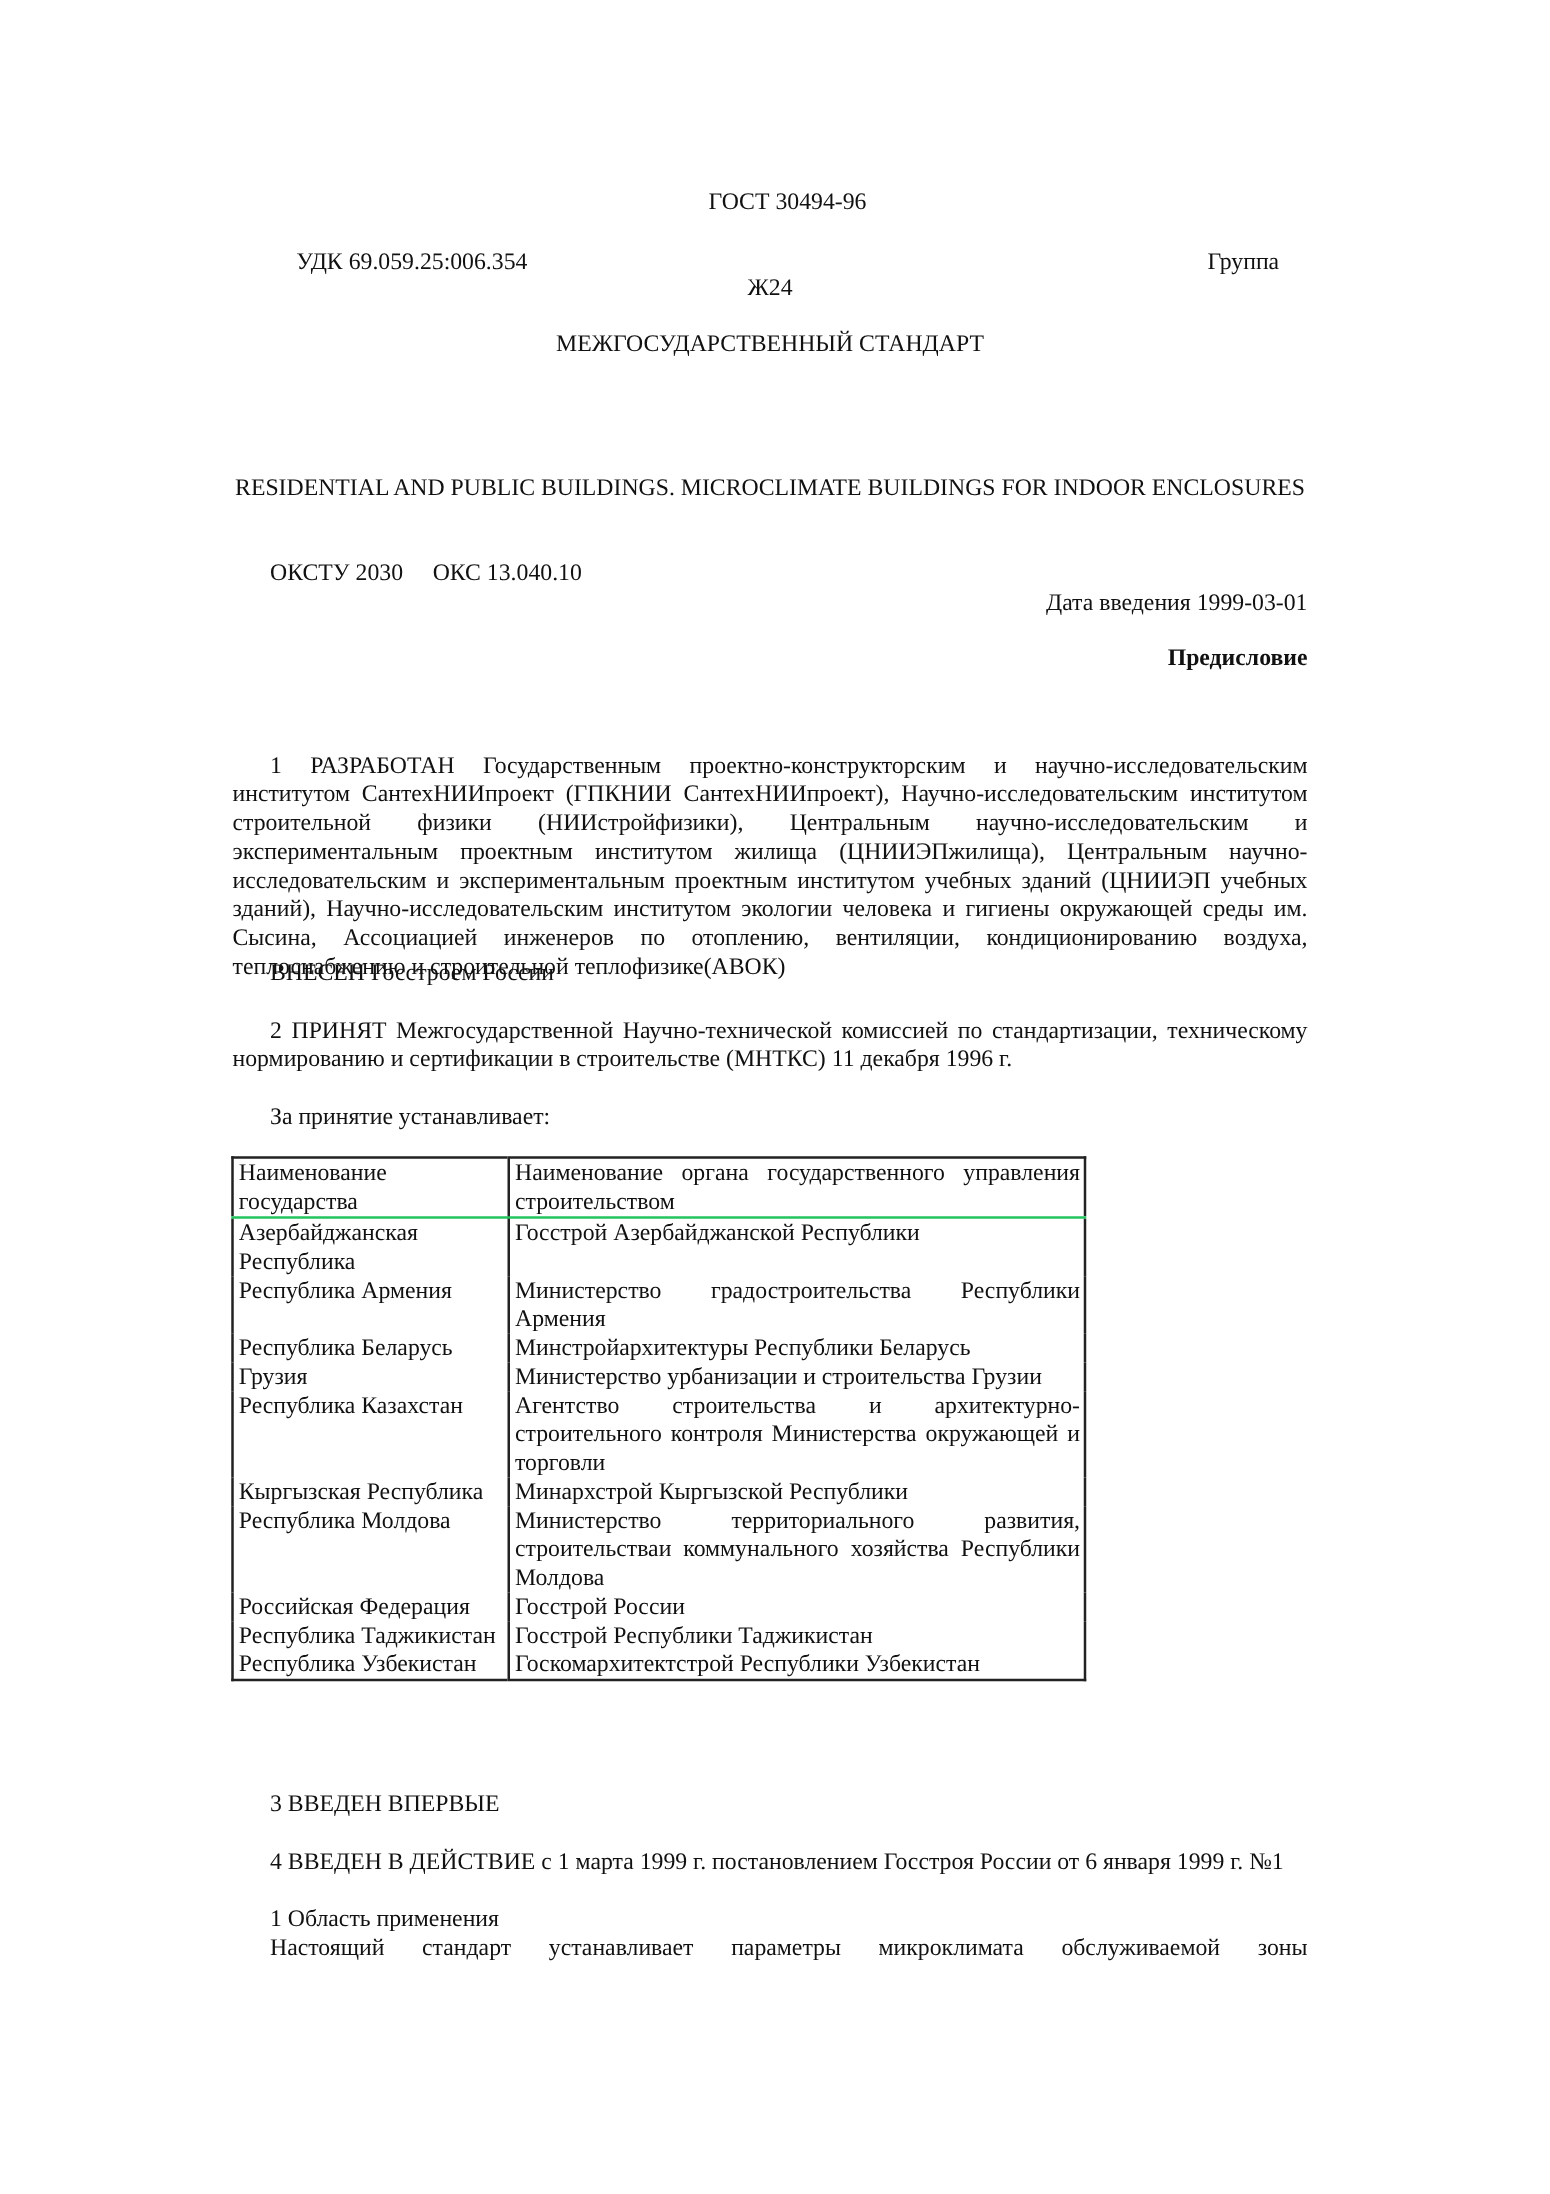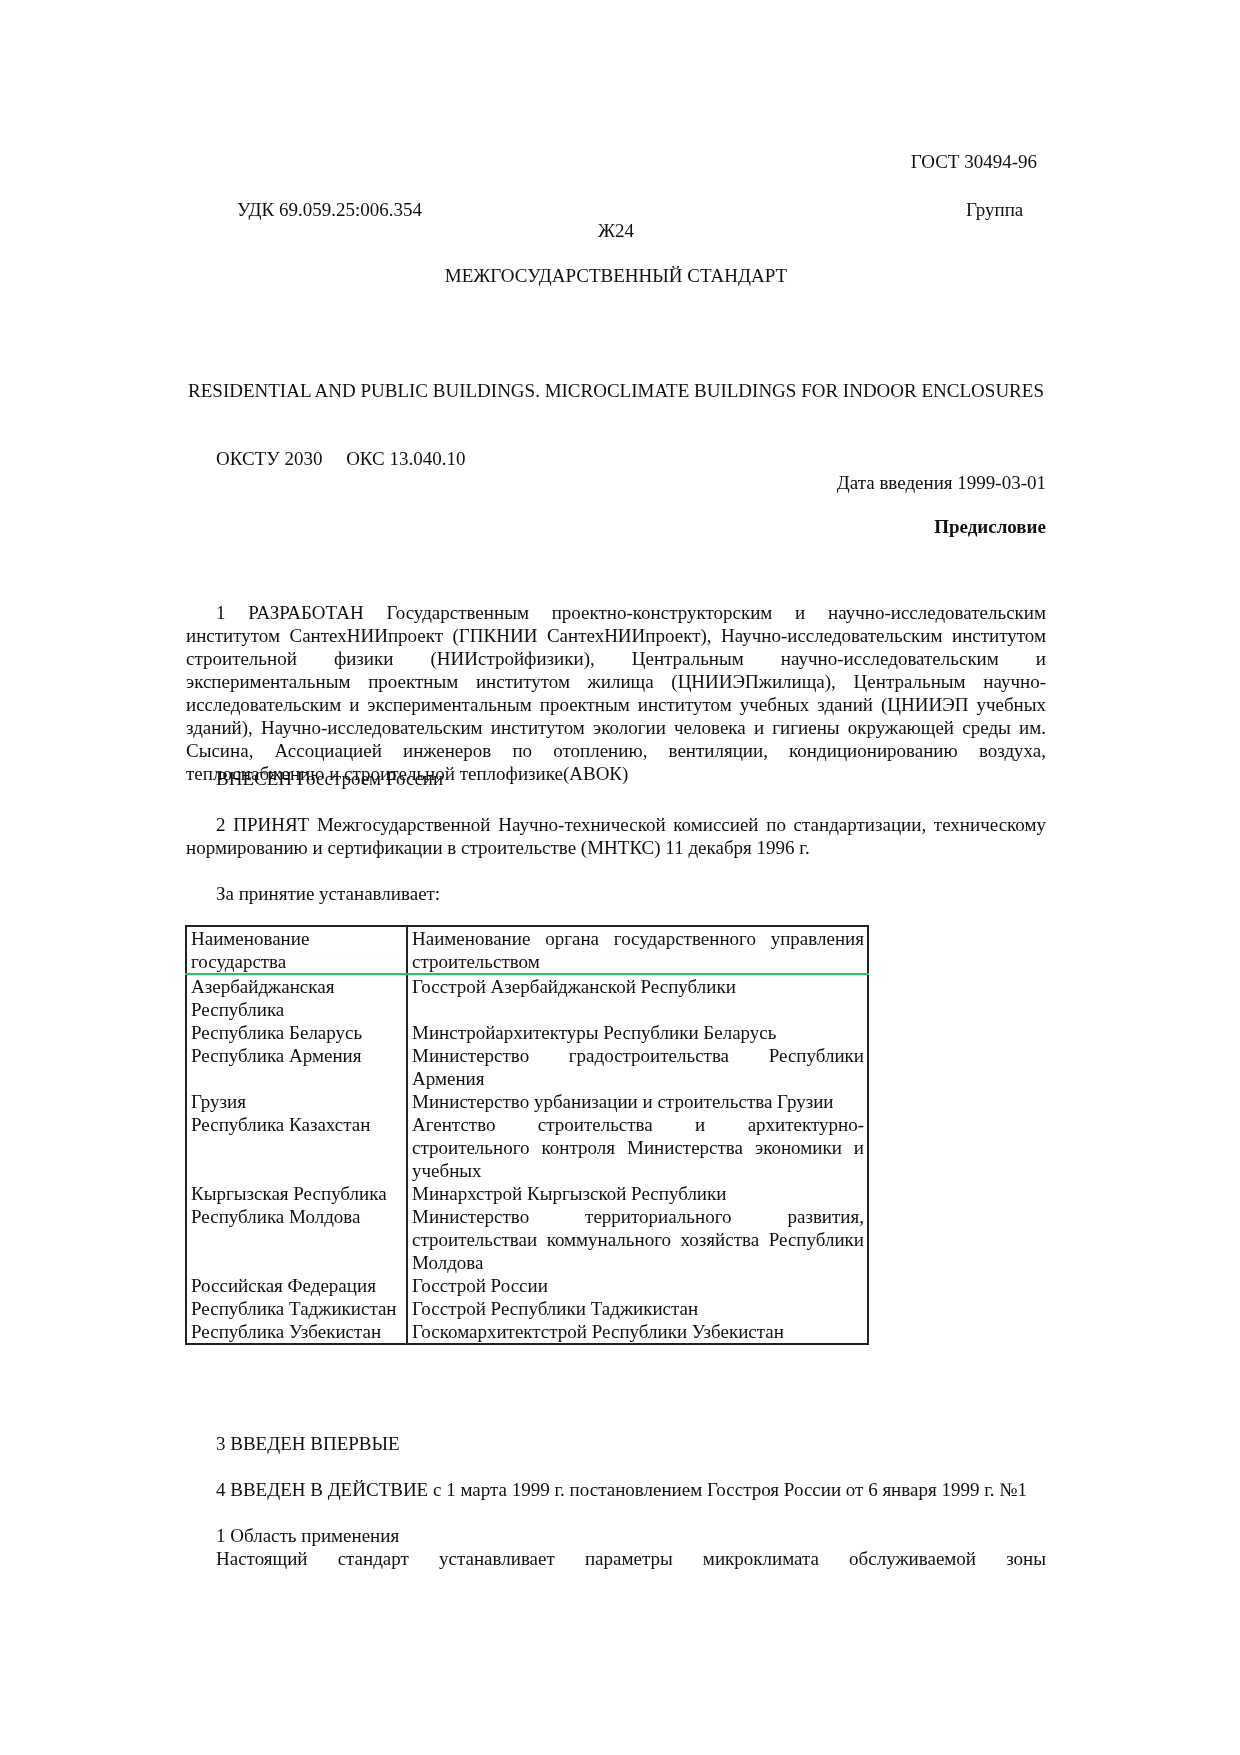--- a/index.html
+++ b/index.html
@@ -3,21 +3,21 @@
 <meta charset="utf-8">
 <style>
   html, body { margin: 0; padding: 0; background: #ffffff; }
   body {
     width: 1240px; height: 1755px; position: relative; overflow: hidden;
     font-family: "Liberation Serif", serif; color: #111111;
     font-size: 19px; line-height: 23px;
   }
   .page { position: absolute; left: 0; top: 0; width: 1240px; height: 1755px; }
   .abs { position: absolute; }
-  .doc-code { left: 177px; top: 150px; width: 860px; text-align: right; }
+  .doc-code { left: 200px; top: 150px; width: 860px; text-align: center; }
   .udk { left: 237px; top: 198px; }
   .group { left: 966px; top: 198px; }
   .group-code { left: 186px; top: 219px; width: 860px; text-align: center; }
   .std-type { left: 186px; top: 264px; width: 860px; text-align: center; }
   .title-ru { left: 186px; top: 310px; width: 860px; text-align: center; font-weight: bold; }
   .title-en { left: 186px; top: 379px; width: 860px; text-align: center; }
   .codes { left: 216px; top: 447px; white-space: pre; }
   .intro-date { left: 186px; top: 471px; width: 860px; text-align: right; }
   .preface { left: 186px; top: 515px; width: 860px; text-align: right; font-weight: bold; }
   .para { left: 186px; width: 860px; text-align: justify; text-indent: 30px; }
@@ -66,34 +66,34 @@
         <th class="c1">Наименование государства</th>
         <th class="c2">Наименование органа государственного управления строительством</th>
       </tr>
     </thead>
     <tbody>
       <tr>
         <td class="c1">Азербайджанская Республика</td>
         <td class="c2">Госстрой Азербайджанской Республики</td>
       </tr>
       <tr>
+        <td class="c1">Республика Армения</td>
+        <td class="c2">Министерство градостроительства Республики Армения</td>
+      </tr>
+      <tr>
         <td class="c1">Республика Беларусь</td>
         <td class="c2">Минстройархитектуры Республики Беларусь</td>
-      </tr>
-      <tr>
-        <td class="c1">Республика Армения</td>
-        <td class="c2">Министерство градостроительства Республики Армения</td>
       </tr>
       <tr>
         <td class="c1">Грузия</td>
         <td class="c2">Министерство урбанизации и строительства Грузии</td>
       </tr>
       <tr>
         <td class="c1">Республика Казахстан</td>
-        <td class="c2">Агентство строительства и архитектурно-строительного контроля Министерства экономики и учебных</td>
+        <td class="c2">Агентство строительства и архитектурно-строительного контроля Министерства окружающей и торговли</td>
       </tr>
       <tr>
         <td class="c1">Кыргызская Республика</td>
         <td class="c2">Минархстрой Кыргызской Республики</td>
       </tr>
       <tr>
         <td class="c1">Республика Молдова</td>
         <td class="c2">Министерство территориального развития, строительстваи коммунального хозяйства Республики Молдова</td>
       </tr>
       <tr>

